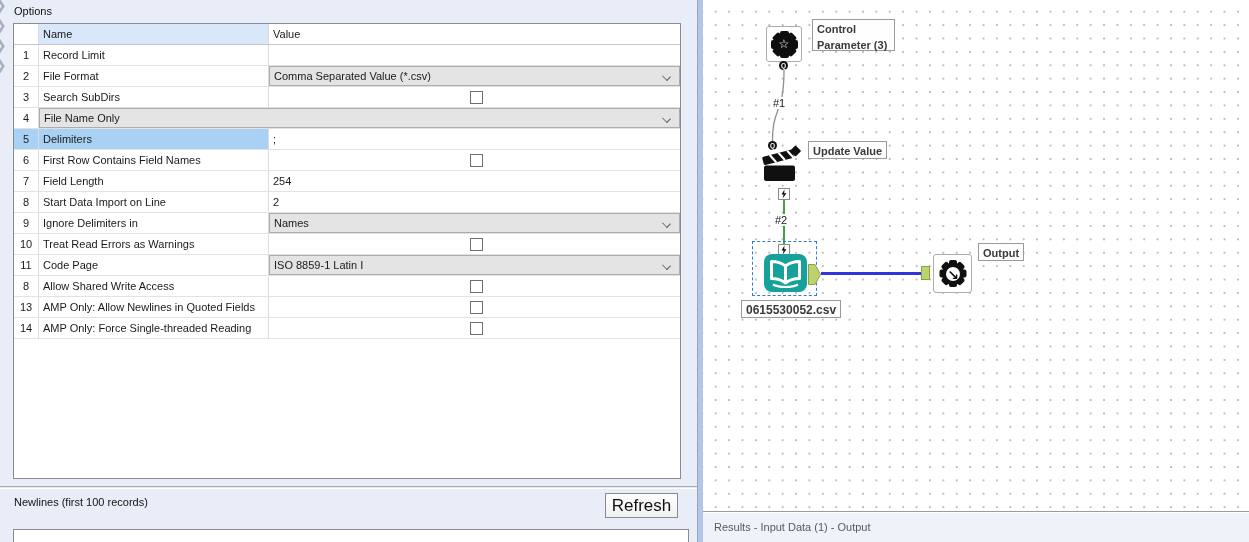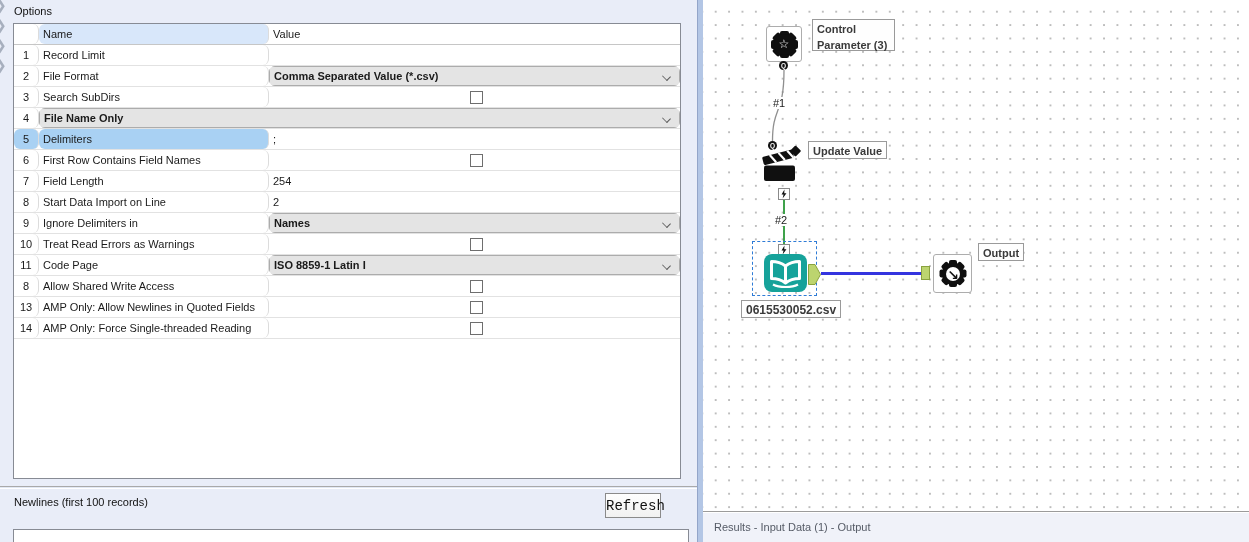--- a/index.html
+++ b/index.html
@@ -7,32 +7,32 @@
   body { font-family:"Liberation Sans","DejaVu Sans",sans-serif; font-size:11px; color:#1a1a1a; background:#fff; }
   .app { position:relative; width:1249px; height:542px; overflow:hidden; background:#fff; }
 
   
   .left-panel { position:absolute; left:0; top:0; width:697px; height:542px; background:#E9EDF8; overflow:hidden; }
   .edge-glyph { position:absolute; left:-5px; color:#A7AFBE; font-size:14px; font-weight:bold; }
   .options-title { position:absolute; left:14px; top:5px; color:#111; }
   .options-table { position:absolute; left:13px; top:23px; width:668px; height:456px; background:#fff; border:1px solid #878B94; }
   .t-row, .t-head { display:flex; height:21px; border-bottom:1px solid #E2E2E2; background:#fff; }
   .t-head { border-bottom:1px solid #C6C6C6; }
-  .cell { position:relative; display:flex; align-items:center; overflow:hidden; white-space:nowrap;border-radius:6px; }
+  .cell { position:relative; display:flex; align-items:center; overflow:hidden; white-space:nowrap; }
   .c-num { width:25px; justify-content:center; border-right:1px solid #DCDCDC; flex:none; }
   .c-name { width:230px; padding-left:4px; border-right:1px solid #DCDCDC; flex:none; }
   .c-val { flex:1; padding-left:4px; }
   .t-head .c-name { background:#D8E7FA; }
   .t-row.sel .c-num, .t-row.sel .c-name { background:#A9D1F3; }
-  .dd { position:absolute; inset:0; background:#E4E4E4; border:1px solid #ACACAC; display:flex; align-items:center; padding-left:4px;font-weight:bold; }
+  .dd { position:absolute; inset:0; background:#E4E4E4; border:1px solid #ACACAC; display:flex; align-items:center; padding-left:4px; }
   .chev { position:absolute; right:9px; top:6px; width:7px; height:7px; border-right:1.5px solid #5A5A5A; border-bottom:1.5px solid #5A5A5A; transform:rotate(45deg) scaleY(.8); }
   .cbox { width:13px; height:13px; background:#fff; border:1px solid #6E6E6E; margin:0 auto; }
   .splitter { position:absolute; left:0; top:486px; width:697px; height:3px; background:#E2E8F4; border-top:1px solid #A9A9A9; border-bottom:1px solid #FFFFFF; }
   .preview-label { position:absolute; left:14px; top:496px; color:#111; }
-  .refresh-btn { position:absolute; left:605px; top:493px; width:56px; height:25px; background:linear-gradient(#FEFEFE,#F1F1F1); border:1px solid #8A8A8A; font-family:Liberation Mono, monospace; font-size:14px; color:#111; }
+  .refresh-btn { position:absolute; left:605px; top:493px; width:73px; height:25px; background:linear-gradient(#FEFEFE,#F1F1F1); border:1px solid #8A8A8A; font-family:Liberation Sans, sans-serif; font-size:17px; color:#111; }
   .preview-box { position:absolute; left:13px; top:529px; width:676px; height:18px; background:#fff; border:1px solid #878B94; }
 
   
   .v-divider { position:absolute; left:697px; top:0; width:6px; height:542px; background:#B3C6E5; border-left:1px solid #93A5C9; }
 
   
   .canvas { position:absolute; left:703px; top:0; width:546px; height:511px; background:#fff;
     background-image:radial-gradient(circle,#BDBDBD 1px,transparent 1.4px); background-size:13.4px 13.4px; background-position:6px 5px; }
   .tool-box { position:absolute; background:#fff; border:1px solid #ADADAD; border-radius:3px; }
   .anno { position:absolute; background:#FEFEFE; border:1px solid #9A9A9A; padding:1px 4px; font-weight:bold; color:#3A3A3A; line-height:16px; }

